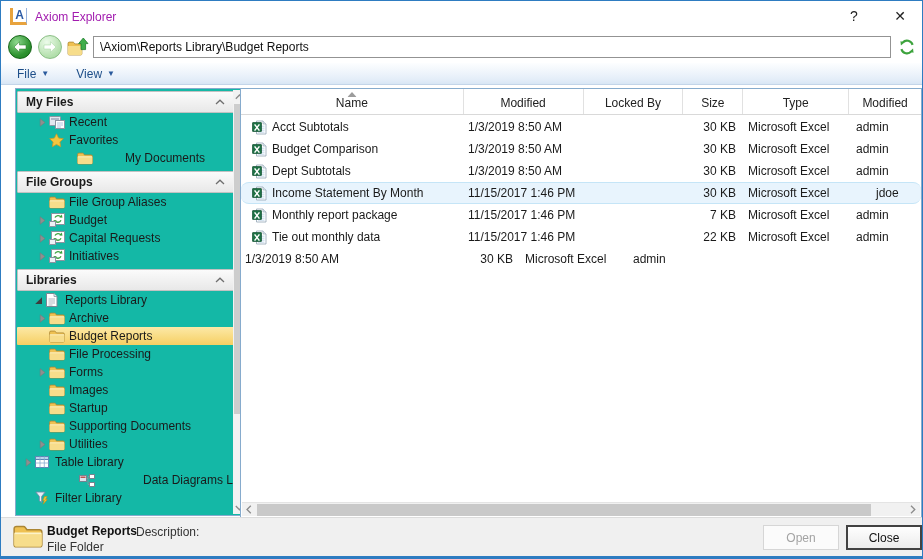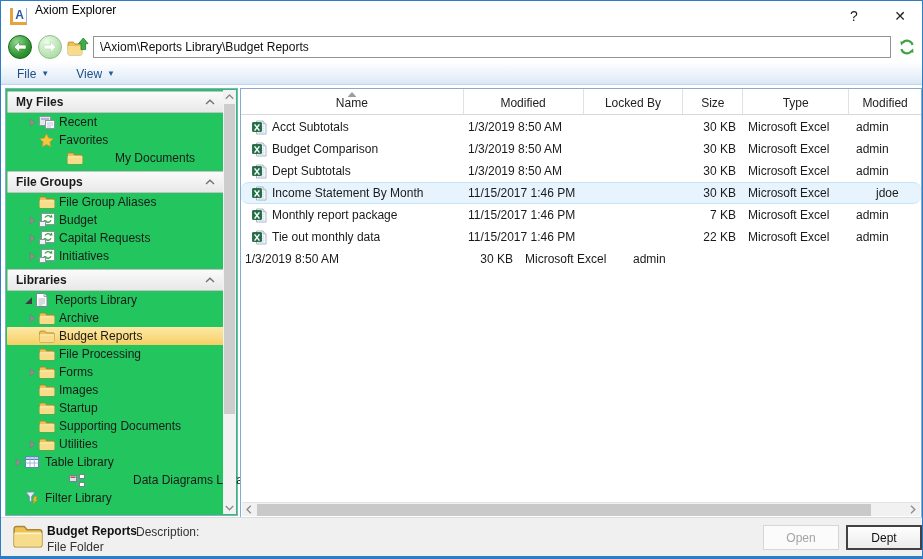--- a/index.html
+++ b/index.html
@@ -9,41 +9,41 @@
     border:1px solid #2e7cc1; border-bottom:3px solid #2e7cc1; overflow:hidden;
     font-size:12px; color:#1a1a1a;
   }
   
   .titlebar { position:absolute; top:0; left:0; right:0; height:30px; background:#fff; }
   .app-icon {
     position:absolute; left:9px; top:7px; width:17px; height:17px; background:#fff;
     border-left:3px solid #e8a33d; border-bottom:3px solid #e8a33d; border-right:1px solid #9ab3dc;
     color:#2b5aa5; font-weight:bold; font-size:12px; text-align:center; line-height:14px;
   }
-  .win-title { position:absolute; left:34px; top:2px; font-size:12px; color:#000000; }
+  .win-title { position:absolute; left:34px; top:9px; font-size:12px; color:#a21caf; }
   .help-btn { position:absolute; right:57px; top:5px; width:22px; height:20px; text-align:center; line-height:20px; font-size:14px; color:#222; cursor:default; }
   .close-btn { position:absolute; right:10px; top:5px; width:24px; height:20px; text-align:center; line-height:20px; font-size:14px; color:#222; cursor:default; }
   
   .toolbar { position:absolute; top:30px; left:0; right:0; height:32px; background:#fff; }
   .nav-circle { position:absolute; top:4px; width:24px; height:24px; border-radius:50%; display:flex; align-items:center; justify-content:center; }
   .nav-back { left:7px; background:radial-gradient(circle at 35% 28%, #8ed88e, #2f9431 62%, #1d7a1f); border:1px solid #156517; }
   .nav-fwd  { left:37px; background:radial-gradient(circle at 35% 28%, #ecfbea, #b9e2b2 62%, #9fd49a); border:1px solid #8cbf86; }
   .nav-up { position:absolute; left:66px; top:6px; width:22px; height:20px; }
   .address { position:absolute; left:92px; top:5px; width:798px; height:22px; border:1px solid #939393; padding:0 6px; font-family:"Liberation Sans",sans-serif; font-size:12px; color:#111; outline:none; background:#fff; }
   .refresh { position:absolute; right:6px; top:7px; width:18px; height:18px; }
   
   .menubar {
     position:absolute; top:62px; left:0; right:0; height:22px;
     background:linear-gradient(#fdfeff, #e3edf8 80%, #d8e6f5);
     border-bottom:1px solid #c3d5e9; display:flex; align-items:center; padding-left:16px;
   }
   .menu-item { color:#1d4e89; margin-right:27px; display:flex; align-items:center; cursor:default; }
   .menu-item .caret { font-size:8px; margin-left:5px; color:#2a5a9c; }
   
-  .sidebar { position:absolute; left:4px; top:87px; width:233px; height:428px; background:#22c55e; border:1px solid #86abcd; }
+  .sidebar { position:absolute; left:14px; top:87px; width:233px; height:428px; background:#14b8a6; border:1px solid #86abcd; }
   .side-content { position:absolute; left:1px; top:2px; width:217px; }
   .side-section { margin-bottom:4px; }
   .side-header {
     height:22px; background:linear-gradient(#fbfbfb,#e8e8e8); border:1px solid #c2c2c2; border-radius:1px;
     display:flex; align-items:center; padding:0 8px; font-weight:bold; color:#1a1a1a;
   }
   .side-header .sp { flex:1; }
   .trow { height:18px; display:flex; align-items:center; white-space:nowrap; cursor:default; }
   .trow .exp { width:13px; display:flex; align-items:center; justify-content:center; flex:none; }
   .trow .ticon { width:19px; display:flex; align-items:center; flex:none; }
@@ -585,16 +585,16 @@
   <div class="statusbar">
     <div class="sb-folder" id="sb-folder-icon"><svg width="30" height="25" viewBox="0 0 16 13">
     <path d="M0.6 2.4 C0.6 1.6 1.1 1.1 1.9 1.1 L5.6 1.1 C6 1.1 6.3 1.3 6.5 1.6 L7.4 2.9 L14.1 2.9 C14.9 2.9 15.4 3.4 15.4 4.2 L15.4 10.7 C15.4 11.5 14.9 12 14.1 12 L1.9 12 C1.1 12 0.6 11.5 0.6 10.7 Z" fill="#efc152" stroke="#ab8634" stroke-width="0.8"></path>
     <path d="M0.6 4.8 L15.4 4.8 L15.4 10.7 C15.4 11.5 14.9 12 14.1 12 L1.9 12 C1.1 12 0.6 11.5 0.6 10.7 Z" fill="#f7dd8b"></path>
     <path d="M0.9 4.8 L15.1 4.8" stroke="#fdf3c9" stroke-width="0.9"></path>
         </svg></div>
     <div class="sb-name">Budget Reports</div>
     <div class="sb-type">File Folder</div>
     <div class="sb-desc">Description:</div>
     <div class="btn btn-open">Open</div>
-    <div class="btn btn-close">Dept</div>
+    <div class="btn btn-close">Close</div>
   </div>
 
 </div>
 
 </body></html>

